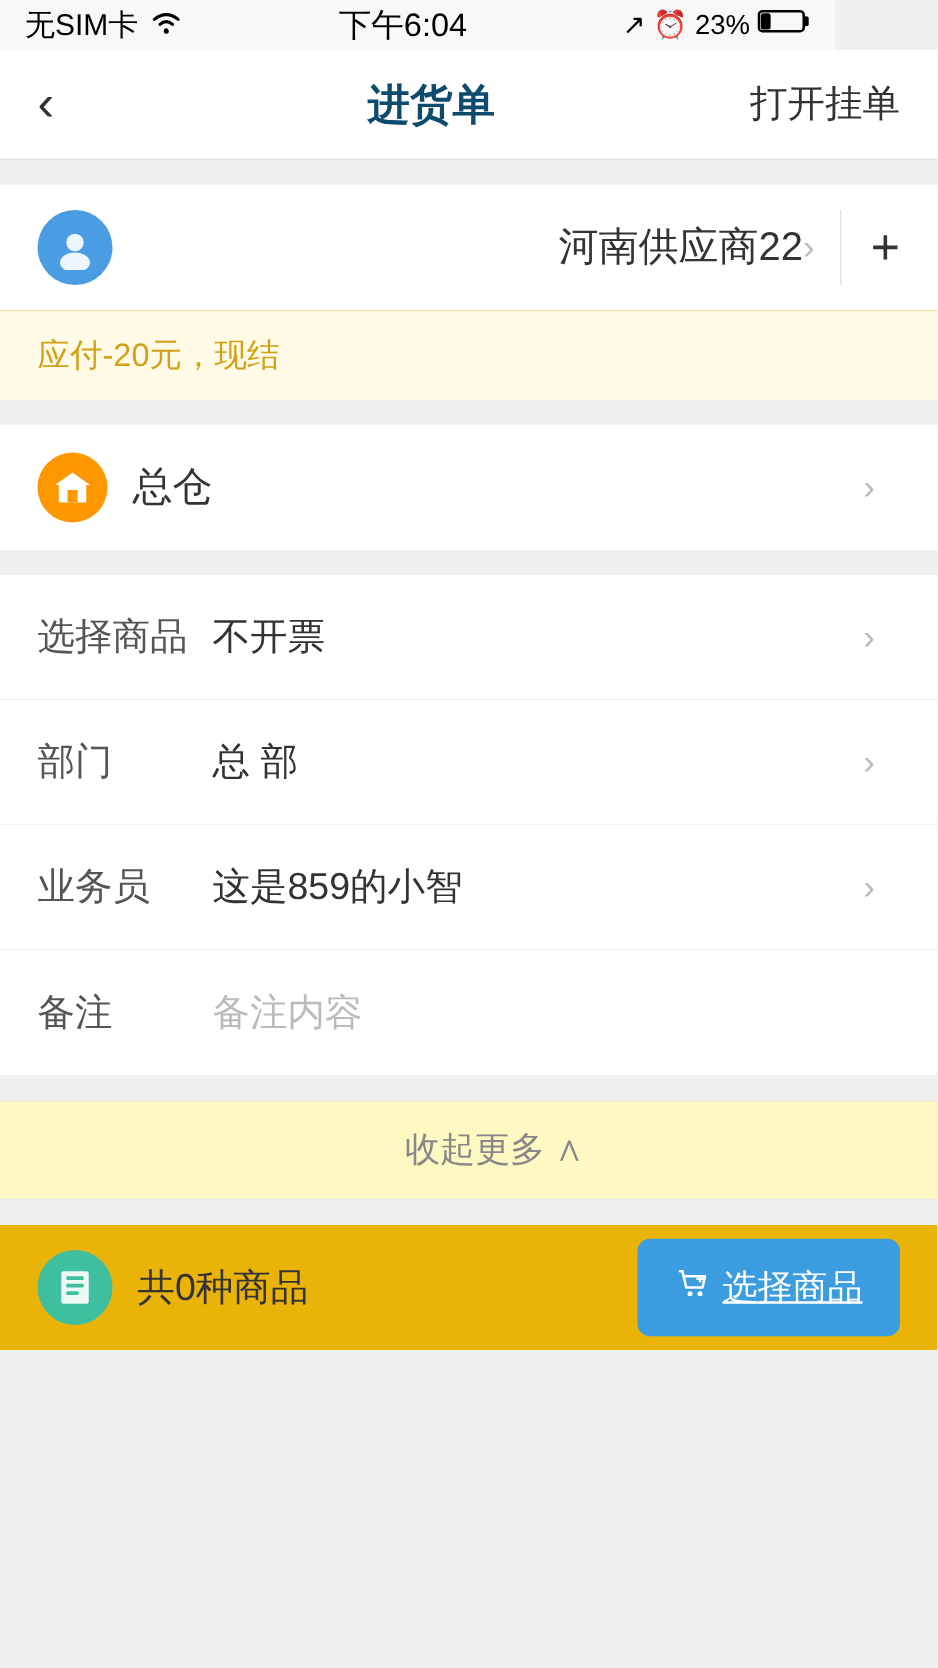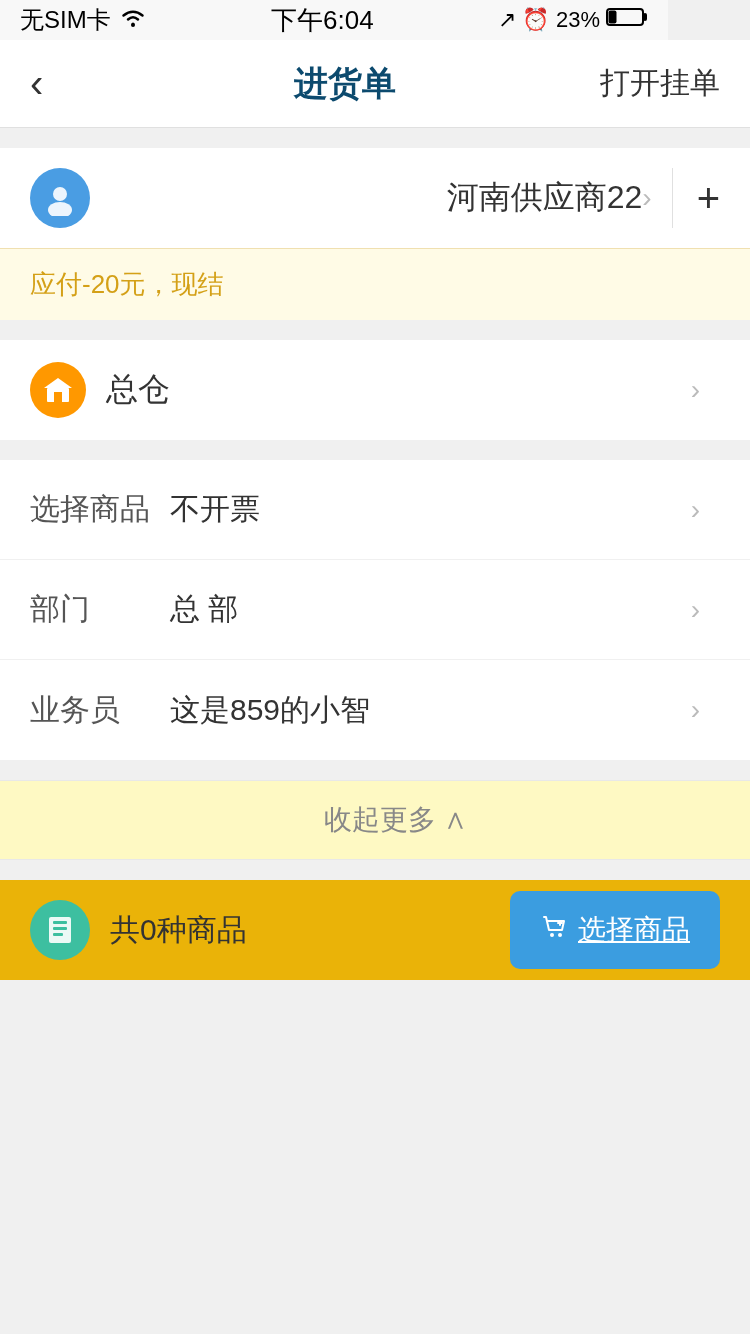--- a/index.html
+++ b/index.html
@@ -313,20 +313,24 @@
     <span class="form-value">总 部</span>
     <span class="chevron-right">›</span>
   </div>
 
   <div class="form-row">
     <span class="form-label">业务员</span>
     <span class="form-value">这是859的小智</span>
     <span class="chevron-right">›</span>
   </div>
 
+  <div class="form-row">
+    <span class="form-label">备注</span>
+    <span class="form-value placeholder">备注内容</span>
+  </div>
 
 </div>
 
 <div class="collapse-toggle">
   <span>收起更多 ∧</span>
 </div>
 
 <div class="product-section">
   <div class="product-icon">
     <svg width="34" height="34" viewBox="0 0 34 34" fill="none">

